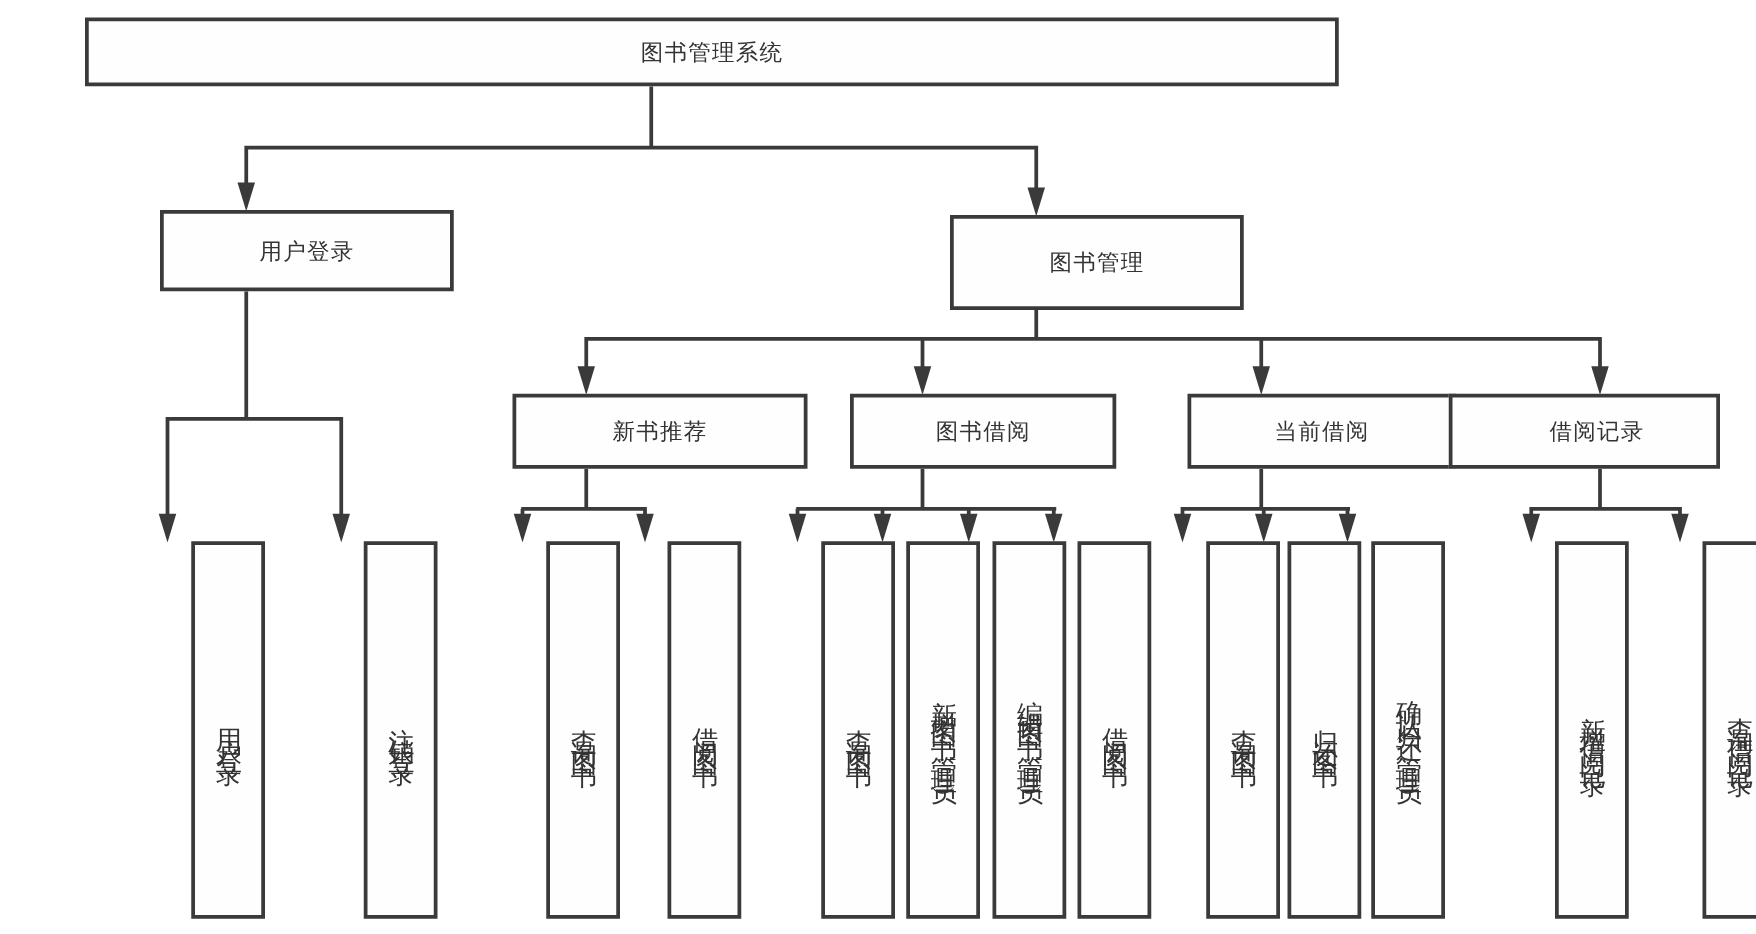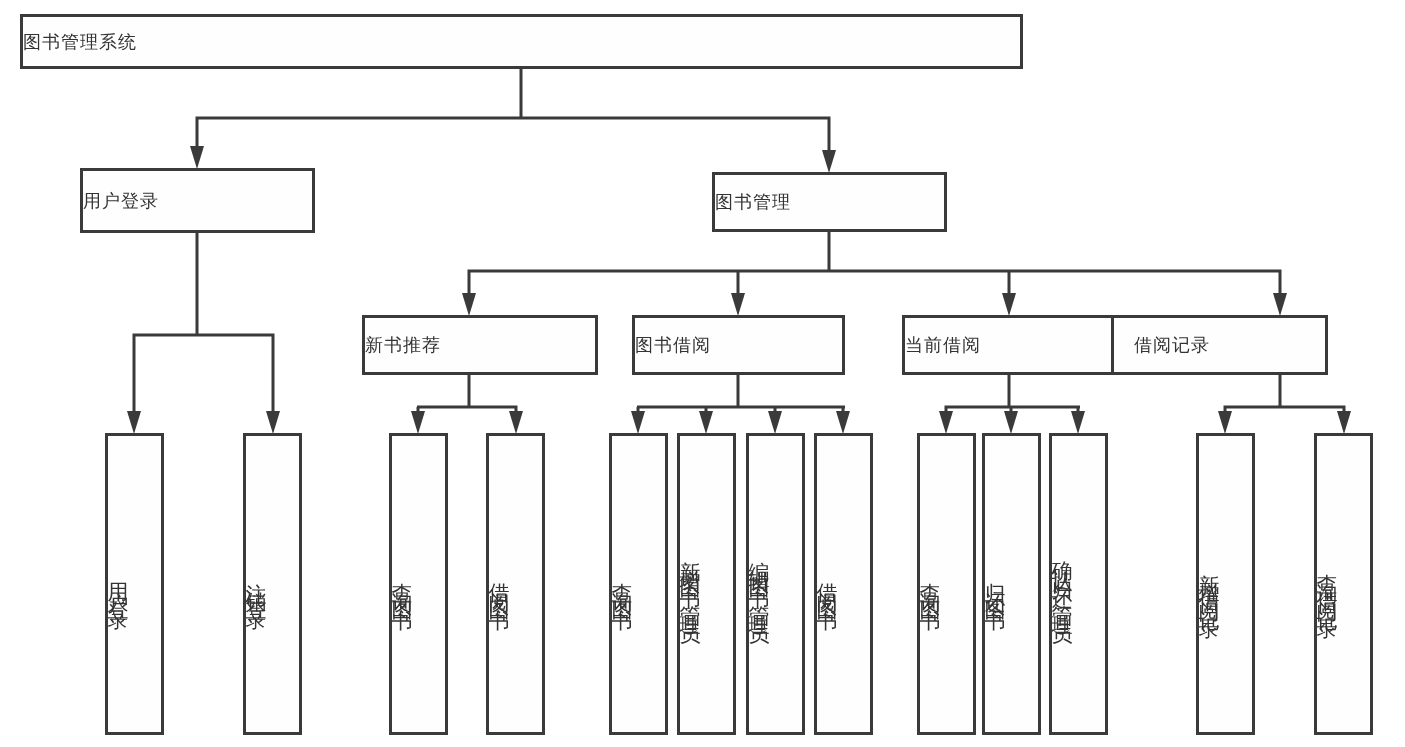--- a/index.html
+++ b/index.html
@@ -23,40 +23,42 @@
     height: 747px;
     pointer-events: none;
   }
   .node {
     position: absolute;
     box-sizing: border-box;
     border: 3px solid #3a3a3a;
     background: #fefefe;
     display: flex;
     align-items: center;
+    justify-content: center;
     color: #333333;
     z-index: 2;
+    margin-left: 48px;
   }
   .node .hlabel {
     font-size: 18px;
     letter-spacing: 1px;
     white-space: nowrap;
   }
   .leaf .vlabel {
     writing-mode: vertical-lr;
     text-orientation: mixed;
     font-size: 21px;
     letter-spacing: 9px;
     line-height: 1;
     white-space: nowrap;
   }
   
   .n-root        { left: 20px;   top: 14px;  width: 1003px; height: 55px; }
   .n-user-login  { left: 80px;   top: 168px; width: 235px;  height: 65px; }
-  .n-book-mgmt   { left: 712px;  top: 172px; width: 235px;  height: 60px; }
+  .n-book-mgmt   { left: 712px;  top: 172px; width: 235px;  height: 76px; }
   .n-new-books   { left: 362px;  top: 315px; width: 236px;  height: 60px; }
   .n-book-borrow { left: 632px;  top: 315px; width: 213px;  height: 60px; }
   .n-cur-borrow  { left: 902px;  top: 315px; width: 215px;  height: 60px; }
   .n-records     { left: 1111px; top: 315px; width: 217px;  height: 60px; padding-left: 20px; }
   
   .leaf { top: 433px; width: 59px; height: 302px; }
   .lf-ul-login    { left: 105px; }
   .lf-ul-logout   { left: 243px; }
   .lf-nb-query    { left: 389px; }
   .lf-nb-borrow   { left: 486px; }

